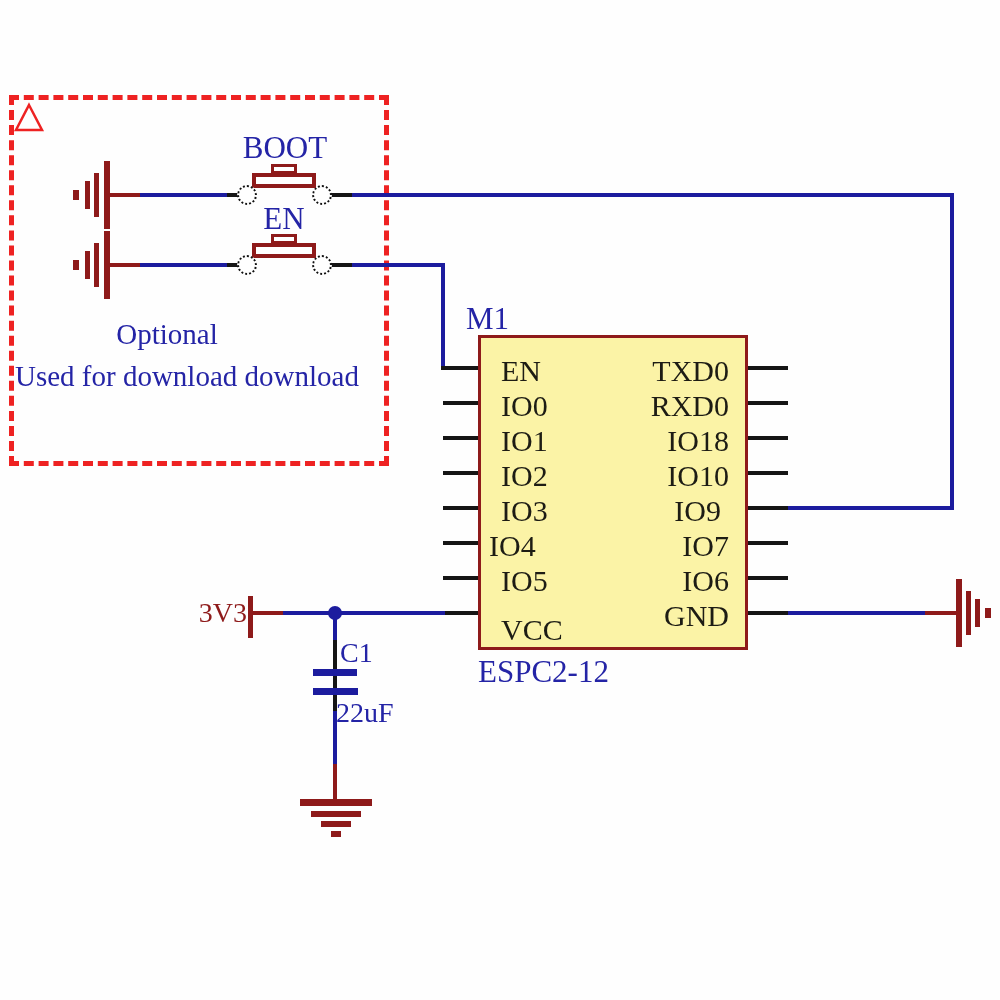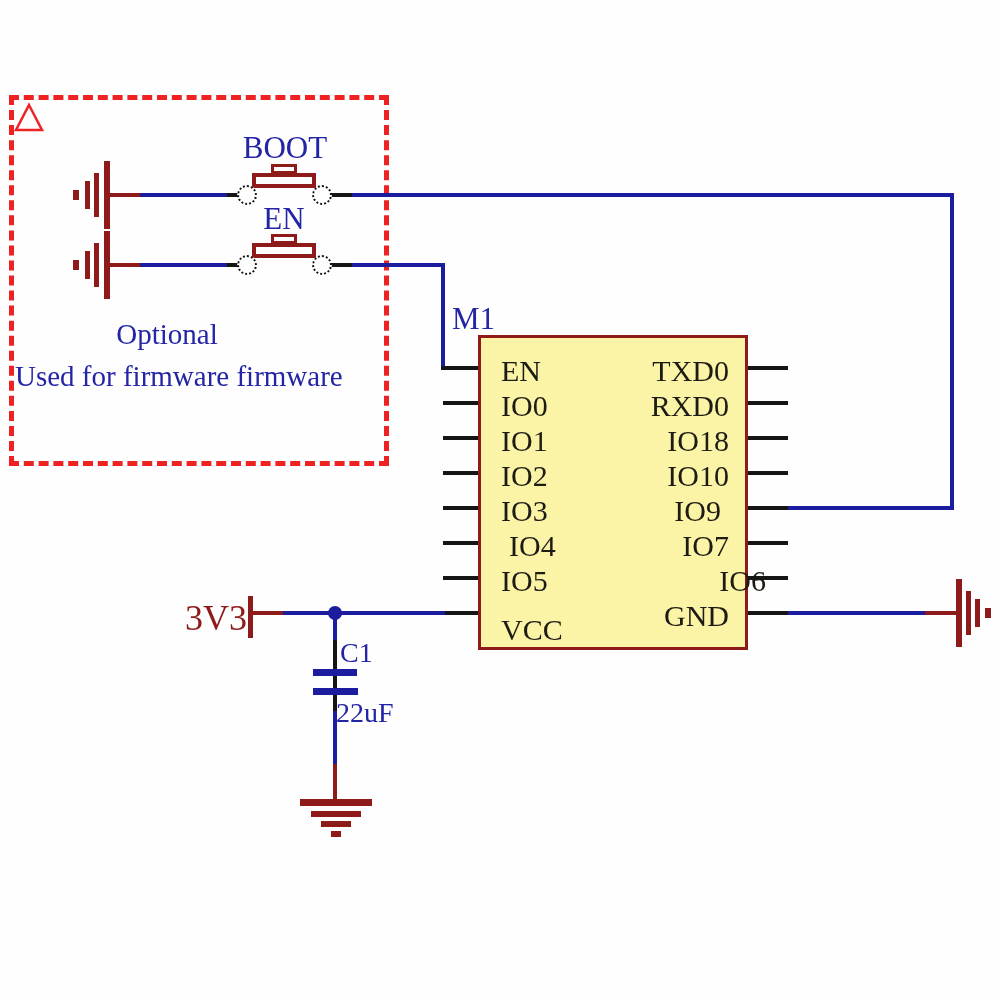--- a/index.html
+++ b/index.html
@@ -82,41 +82,42 @@
 
   <div>
     <div class="btn-cap" style="left:271px;top:234px;"></div>
     <div class="btn-body" style="left:252px;top:243px;"></div>
     <div class="term" style="left:237px;top:255px;"></div>
     <div class="term" style="left:312px;top:255px;"></div>
   </div>
   <div class="txt center" style="left:284px;top:201px;font-size:31px;">EN</div>
 
   <div class="txt center" style="left:167px;top:318px;font-size:29px;">Optional</div>
-  <div class="txt" style="left:15px;top:360px;font-size:29px;">Used for firmware firmware</div>
+  <div class="txt" style="left:15px;top:360px;font-size:29px;">Used for download download</div>
 
-  <div class="txt" style="left:452px;top:301px;font-size:31px;">M1</div>
+  <div class="txt" style="left:466px;top:301px;font-size:31px;">M1</div>
   <div class="ic-body">
     <div class="pin-row c-pin" style="left:20px;top:16px;">EN</div>
     <div class="pin-row c-pin" style="left:20px;top:51px;">IO0</div>
     <div class="pin-row c-pin" style="left:20px;top:86px;">IO1</div>
     <div class="pin-row c-pin" style="left:20px;top:121px;">IO2</div>
     <div class="pin-row c-pin" style="left:20px;top:156px;">IO3</div>
-    <div class="pin-row c-pin" style="left:28px;top:191px;">IO4</div>
+    <div class="pin-row c-pin" style="left:8px;top:191px;">IO4</div>
     <div class="pin-row c-pin" style="left:20px;top:226px;">IO5</div>
     <div class="pin-row c-pin" style="left:20px;top:275px;">VCC</div>
     <div class="pin-row c-pin rightalign" style="left:248px;top:16px;">TXD0</div>
     <div class="pin-row c-pin rightalign" style="left:248px;top:51px;">RXD0</div>
     <div class="pin-row c-pin rightalign" style="left:248px;top:86px;">IO18</div>
     <div class="pin-row c-pin rightalign" style="left:248px;top:121px;">IO10</div>
     <div class="pin-row c-pin rightalign" style="left:240px;top:156px;">IO9</div>
     <div class="pin-row c-pin rightalign" style="left:248px;top:191px;">IO7</div>
-    <div class="pin-row c-pin rightalign" style="left:248px;top:226px;margin-left:37px;">IO6</div>
+    <div class="pin-row c-pin rightalign" style="left:248px;top:226px;">IO6</div>
     <div class="pin-row c-pin rightalign" style="left:248px;top:261px;">GND</div>
   </div>
+  <div class="txt" style="left:478px;top:654px;font-size:31px;">ESPC2-12</div>
 
   <div>
     <div class="wire black" style="left:441px;top:366px;width:37px;height:4px;"></div>
     <div class="wire black" style="left:443px;top:401px;width:35px;height:4px;"></div>
     <div class="wire black" style="left:443px;top:436px;width:35px;height:4px;"></div>
     <div class="wire black" style="left:443px;top:471px;width:35px;height:4px;"></div>
     <div class="wire black" style="left:443px;top:506px;width:35px;height:4px;"></div>
     <div class="wire black" style="left:443px;top:541px;width:35px;height:4px;"></div>
     <div class="wire black" style="left:443px;top:576px;width:35px;height:4px;"></div>
     <div class="wire black" style="left:443px;top:611px;width:35px;height:4px;"></div>
@@ -126,21 +127,21 @@
     <div class="wire black" style="left:748px;top:366px;width:40px;height:4px;"></div>
     <div class="wire black" style="left:748px;top:401px;width:40px;height:4px;"></div>
     <div class="wire black" style="left:748px;top:436px;width:40px;height:4px;"></div>
     <div class="wire black" style="left:748px;top:471px;width:40px;height:4px;"></div>
     <div class="wire black" style="left:748px;top:506px;width:40px;height:4px;"></div>
     <div class="wire black" style="left:748px;top:541px;width:40px;height:4px;"></div>
     <div class="wire black" style="left:748px;top:576px;width:40px;height:4px;"></div>
     <div class="wire black" style="left:748px;top:611px;width:40px;height:4px;"></div>
   </div>
 
-  <div class="txt c-red rightalign" style="left:247px;top:597px;font-size:36px;">3V3</div>
+  <div class="txt c-red rightalign" style="left:247px;top:597px;font-size:28px;">3V3</div>
   <div>
     <div class="wire dred" style="left:248px;top:596px;width:5px;height:42px;"></div>
   </div>
   <div>
     <div class="wire dred" style="left:253px;top:611px;width:30px;height:4px;"></div>
     <div class="wire blue" style="left:283px;top:611px;width:162px;height:4px;"></div>
   </div>
   <div class="junction"></div>
 
   <div>

